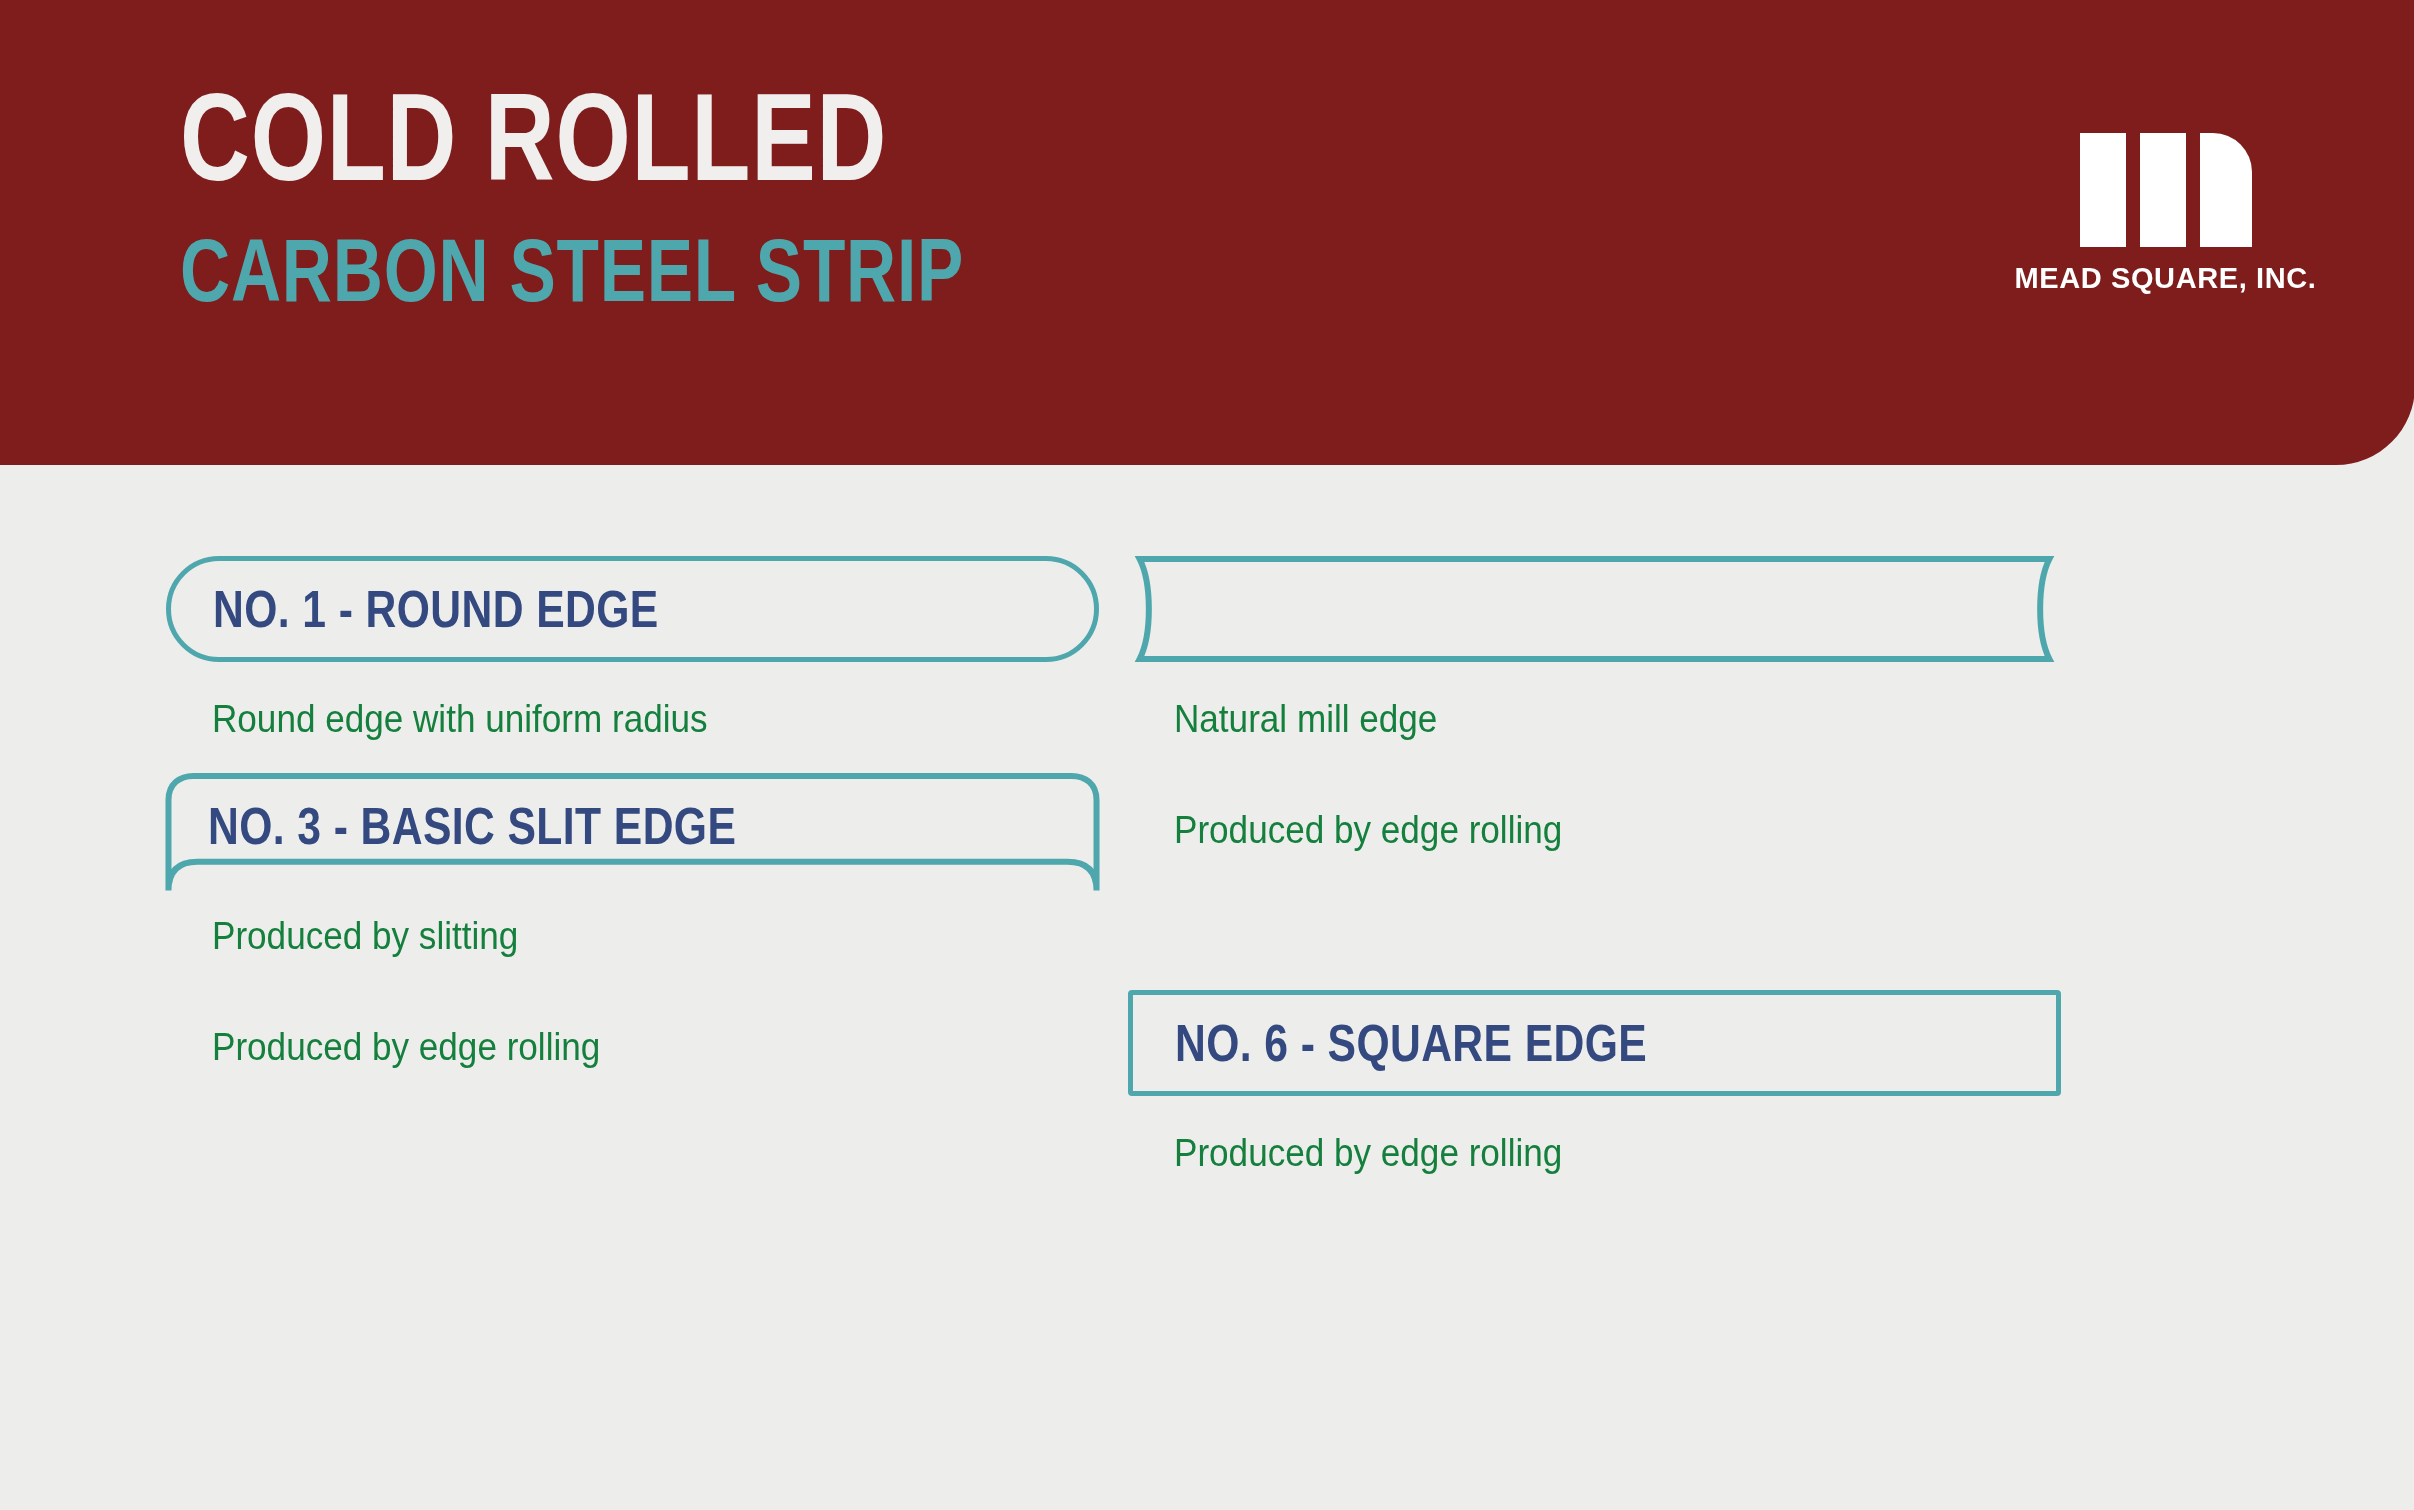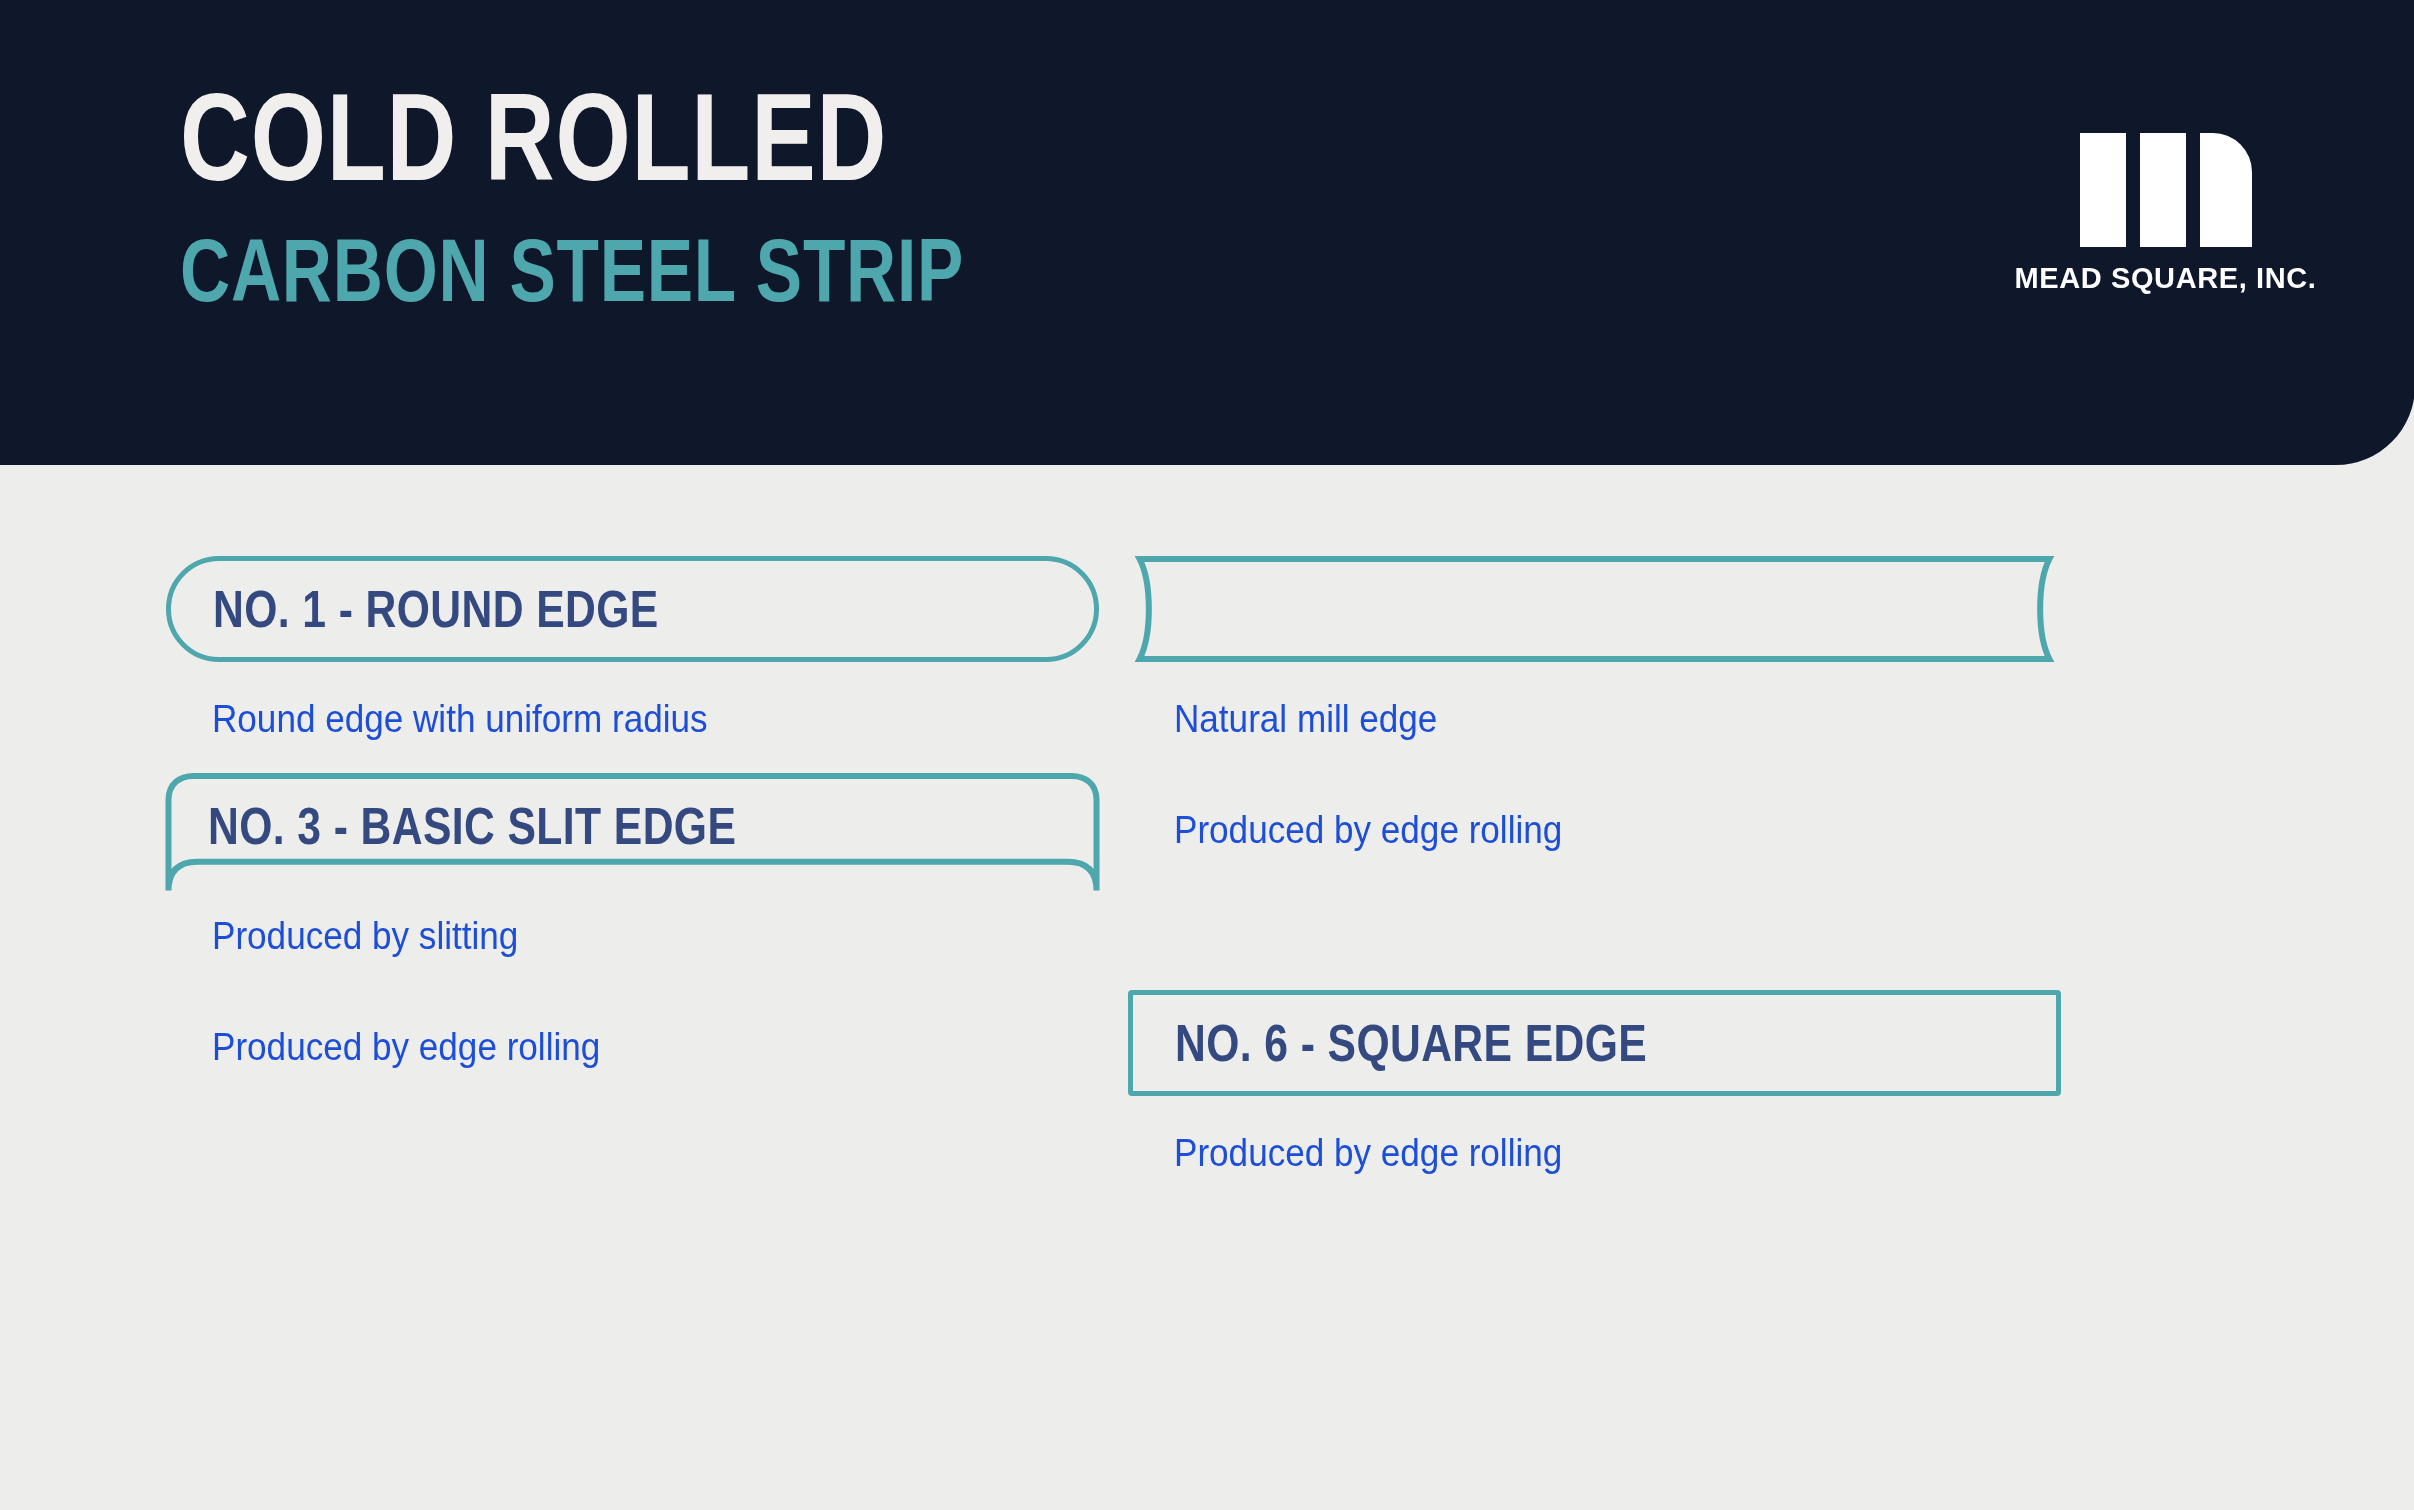--- a/index.html
+++ b/index.html
@@ -15,21 +15,21 @@
     position: relative;
   }
 
   
   .header {
     position: absolute;
     top: 0;
     left: 0;
     width: 2415px;
     height: 465px;
-    background: #0f172a;
+    background: #7f1d1d;
     border-bottom-right-radius: 79px;
     box-sizing: border-box;
   }
   .title-block {
     position: absolute;
     left: 180px;
     top: 75px;
   }
   .title-main {
     font-family: "Liberation Sans Narrow", "Liberation Sans", sans-serif;
@@ -132,21 +132,21 @@
   .card-label span {
     display: inline-block;
     transform: scaleX(0.82);
     transform-origin: left center;
   }
   .card-desc {
     margin: 37px 0 0 46px;
     font-family: "Liberation Sans Narrow", "Liberation Sans", sans-serif;
     font-size: 39px;
     line-height: 39px;
-    color: #1d4ed8;
+    color: #15803d;
     white-space: nowrap;
   }
   .card-desc span {
     display: inline-block;
     transform: scaleX(0.9);
     transform-origin: left center;
   }
 
   
   

